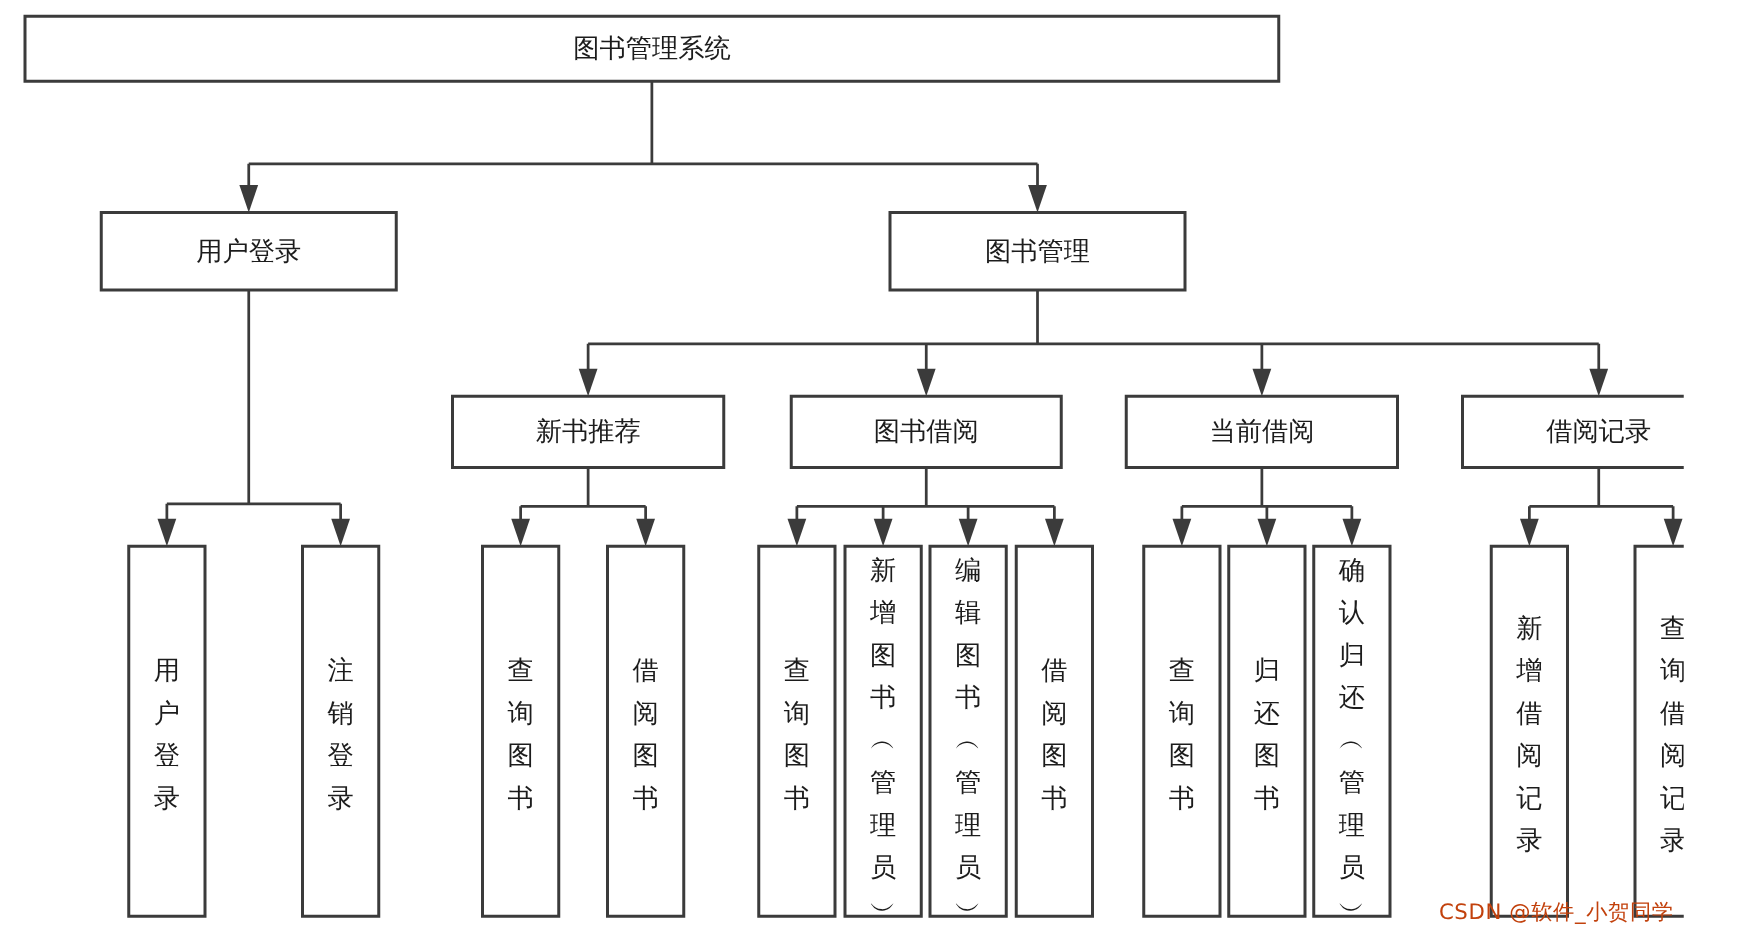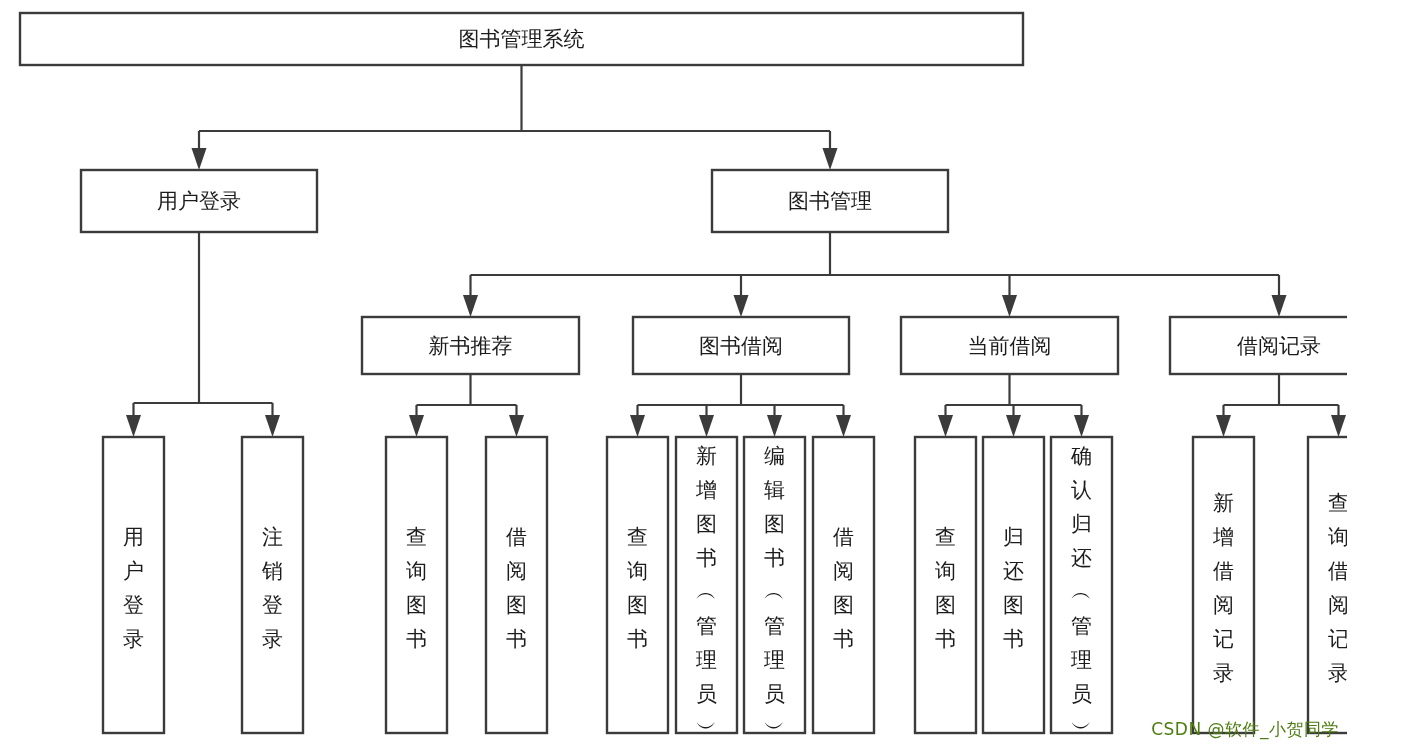--- a/index.html
+++ b/index.html
@@ -53,21 +53,21 @@
     font-size: 21px;
     fill: #1c1c1c;
     text-anchor: middle;
   }
   .watermark {
     position: absolute;
     right: 8px;
     bottom: 6px;
     font-family: "DejaVu Sans", "Liberation Sans", sans-serif;
     font-size: 17px;
-    color: #4d7c0f;
+    color: #c2410c;
     letter-spacing: 0.5px;
     white-space: nowrap;
     user-select: none;
   }
 </style>
 </head>
 <body>
 
 <div id="canvas">
   <svg id="diagram" viewBox="0 0 1405 747">

